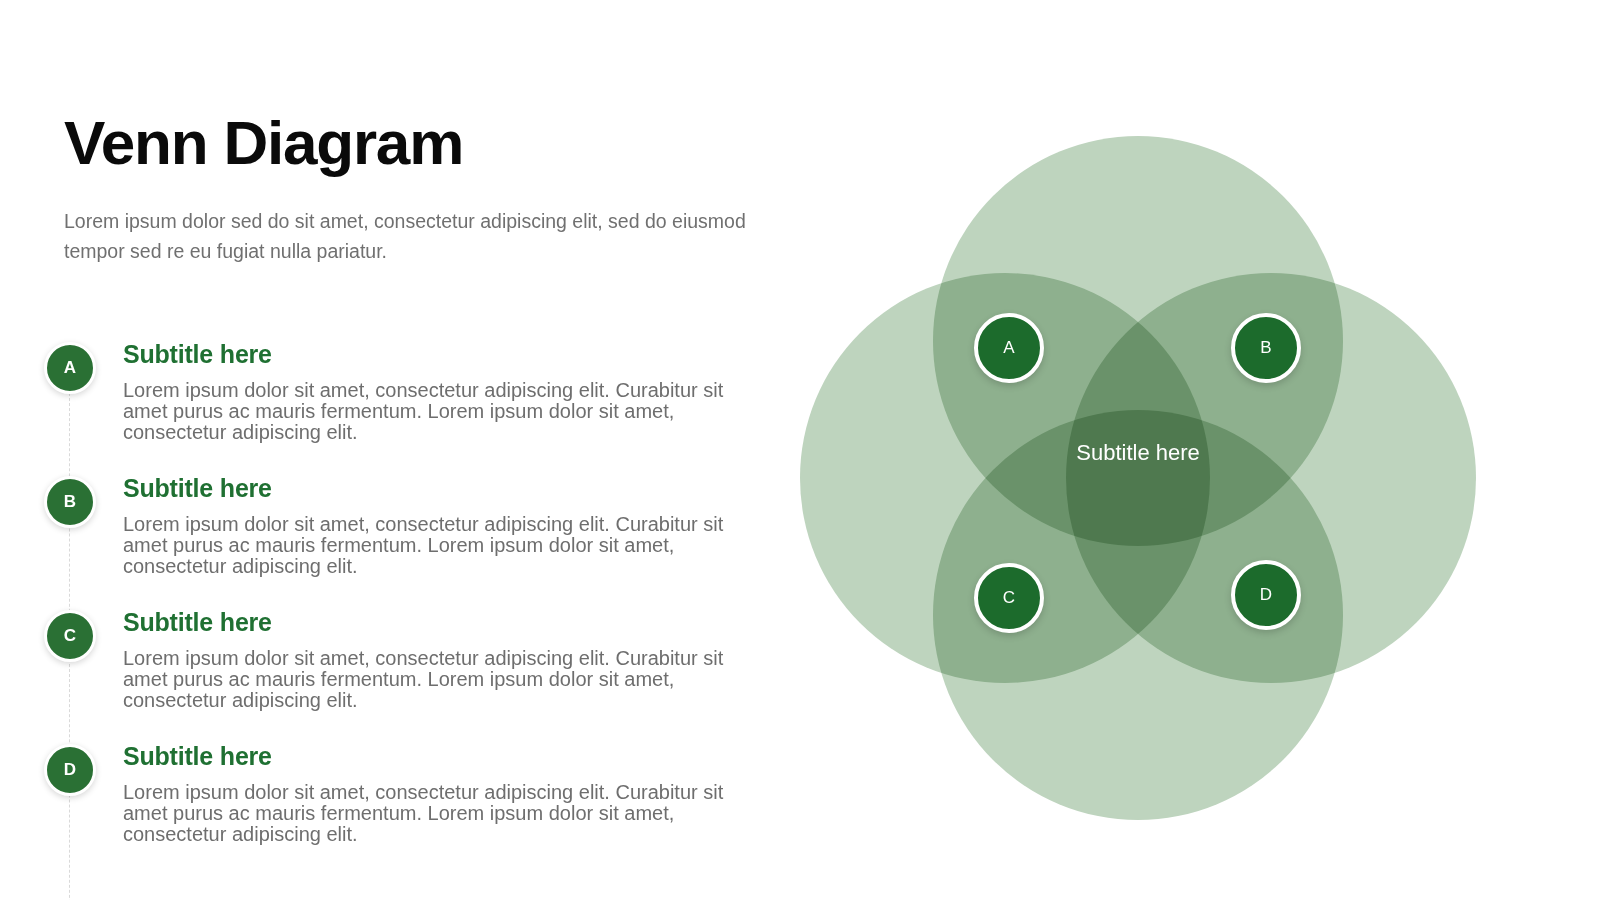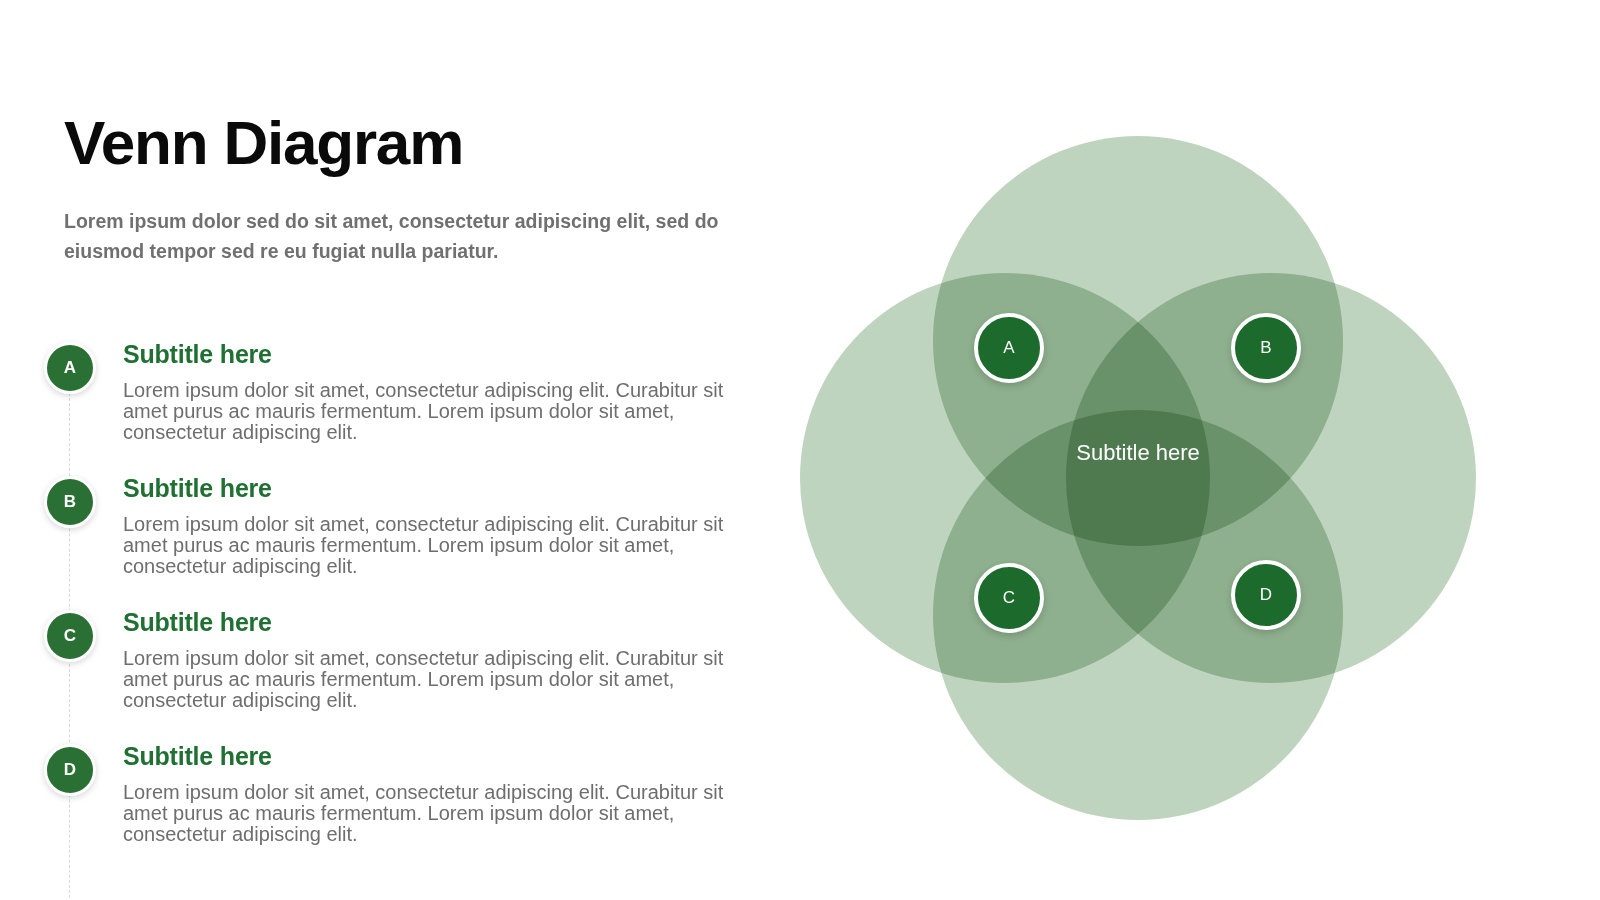--- a/index.html
+++ b/index.html
@@ -44,21 +44,21 @@
   }
 
   #page-subtitle {
     position: absolute;
     left: 64px;
     top: 168px;
     width: 730px;
     font-size: 19.5px;
     line-height: 30px;
     color: #707070;
-    font-weight: bold;
+    font-weight: normal;
   }
 
   
   #timeline-line {
     position: absolute;
     left: 69px;
     top: 350px;
     width: 0;
     height: 545px;
     border-left: 1.5px dashed #d9d9d9;

